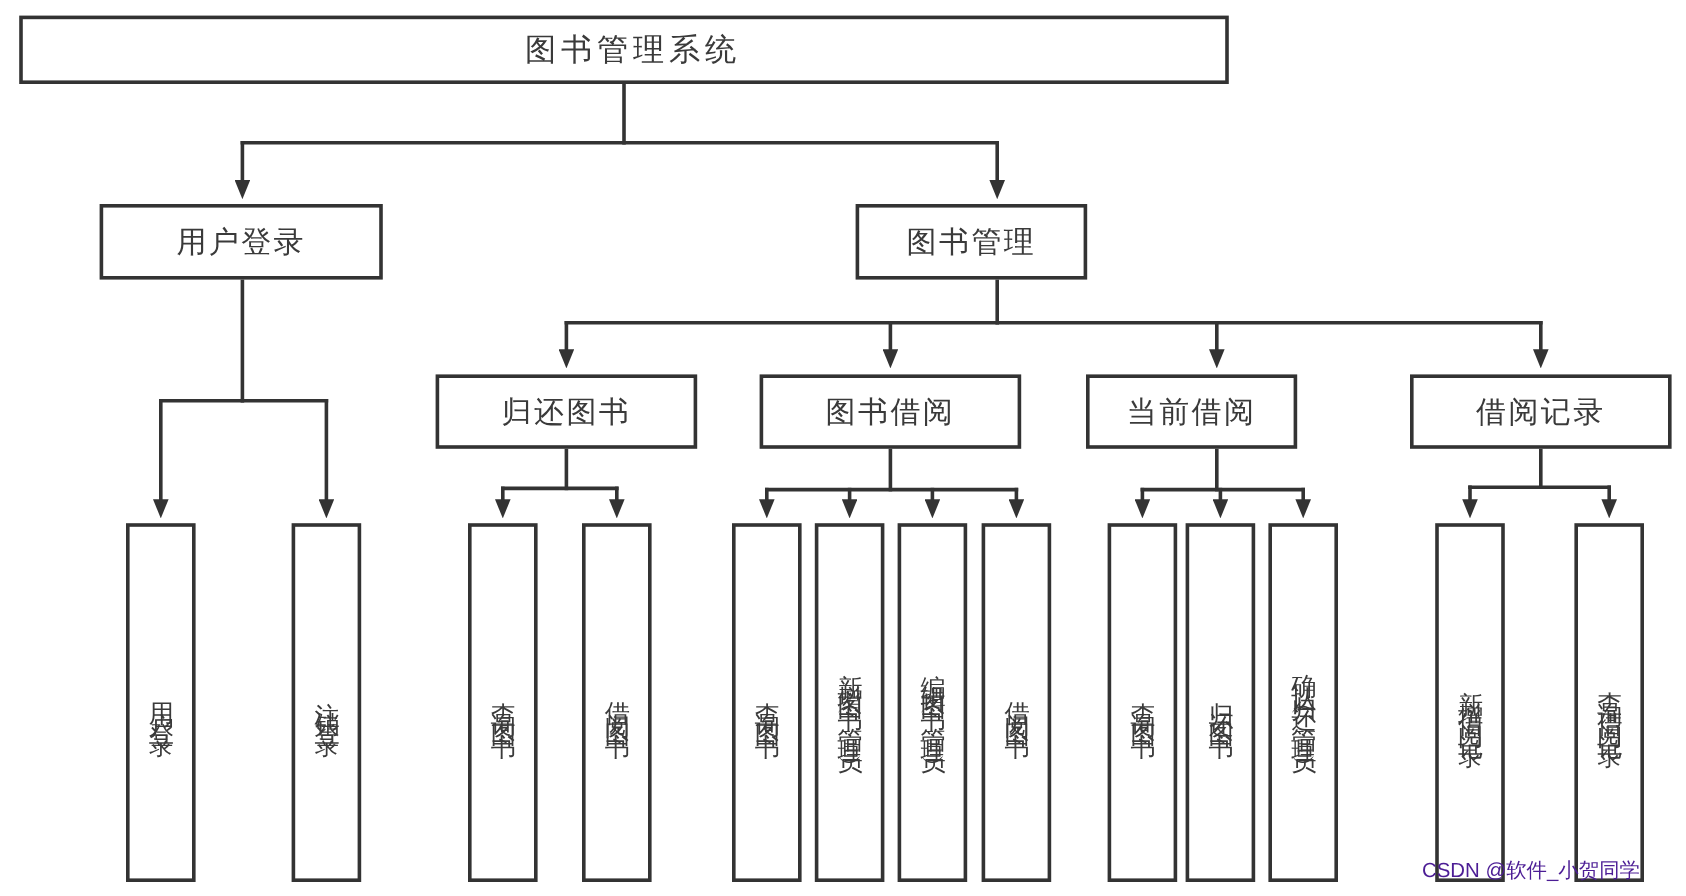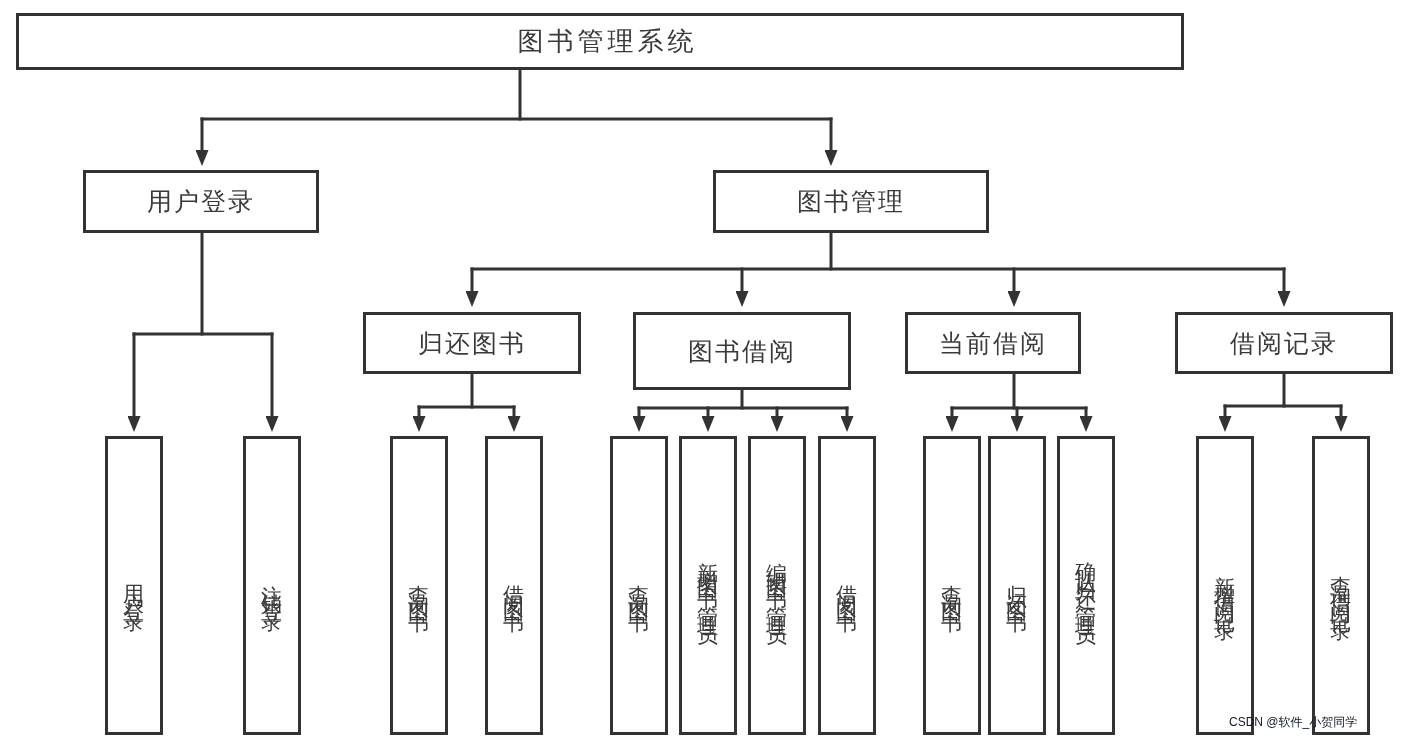--- a/index.html
+++ b/index.html
@@ -36,25 +36,24 @@
     text-orientation: mixed;
     font-size: 21px;
     letter-spacing: 9px;
     color: #3a3a3a;
     line-height: 1;
   }
   .watermark {
     position: absolute;
     left: 1185px;
     top: 714px;
-    font-size: 12px;
-    color: #0f172a;
+    font-size: 17px;
+    color: #4c1d95;
     white-space: nowrap;
     z-index: 5;
-    margin-left: 44px;
   }
 </style>
 </head>
 <body>
 
 <div class="stage">
 
   <svg class="connectors" viewBox="0 0 1405 747" xmlns="http://www.w3.org/2000/svg">
     <defs>
       <marker id="arrow" markerUnits="userSpaceOnUse" markerWidth="16" markerHeight="13" viewBox="0 0 16 13" refX="2" refY="6.5" orient="auto">
@@ -110,27 +109,27 @@
     </g>
 
     <g>
       <path class="ln" d="M1284,374 L1284,406"></path>
       <path class="ln" d="M1225,406 L1341,406"></path>
       <path class="ln" d="M1225,406 L1225,418" marker-end="url(#arrow)"></path>
       <path class="ln" d="M1341,406 L1341,418" marker-end="url(#arrow)"></path>
     </g>
   </svg>
 
-  <div class="node hnode rootnode" style="left:16px; top:13px; width:1168px; height:57px;padding-left:15px;">图书管理系统</div>
+  <div class="node hnode rootnode" style="left:16px; top:13px; width:1008px; height:57px;padding-left:15px;">图书管理系统</div>
 
   <div class="node hnode" style="left:83px; top:170px; width:236px; height:63px;">用户登录</div>
-  <div class="node hnode" style="left:713px; top:170px; width:276px; height:63px;">图书管理</div>
+  <div class="node hnode" style="left:713px; top:170px; width:193px; height:63px;">图书管理</div>
 
   <div class="node hnode" style="left:363px; top:312px; width:218px; height:62px;">归还图书</div>
-  <div class="node hnode" style="left:633px; top:312px; width:218px; height:78px;">图书借阅</div>
+  <div class="node hnode" style="left:633px; top:312px; width:218px; height:62px;">图书借阅</div>
   <div class="node hnode" style="left:905px; top:312px; width:176px; height:62px;">当前借阅</div>
   <div class="node hnode" style="left:1175px; top:312px; width:218px; height:62px;">借阅记录</div>
 
   <div class="node leaf" style="left:105px; top:436px; width:58px; height:299px;">
     <span class="leaf-label">用户登录</span>
   </div>
   <div class="node leaf" style="left:243px; top:436px; width:58px; height:299px;">
     <span class="leaf-label">注销登录</span>
   </div>
 

